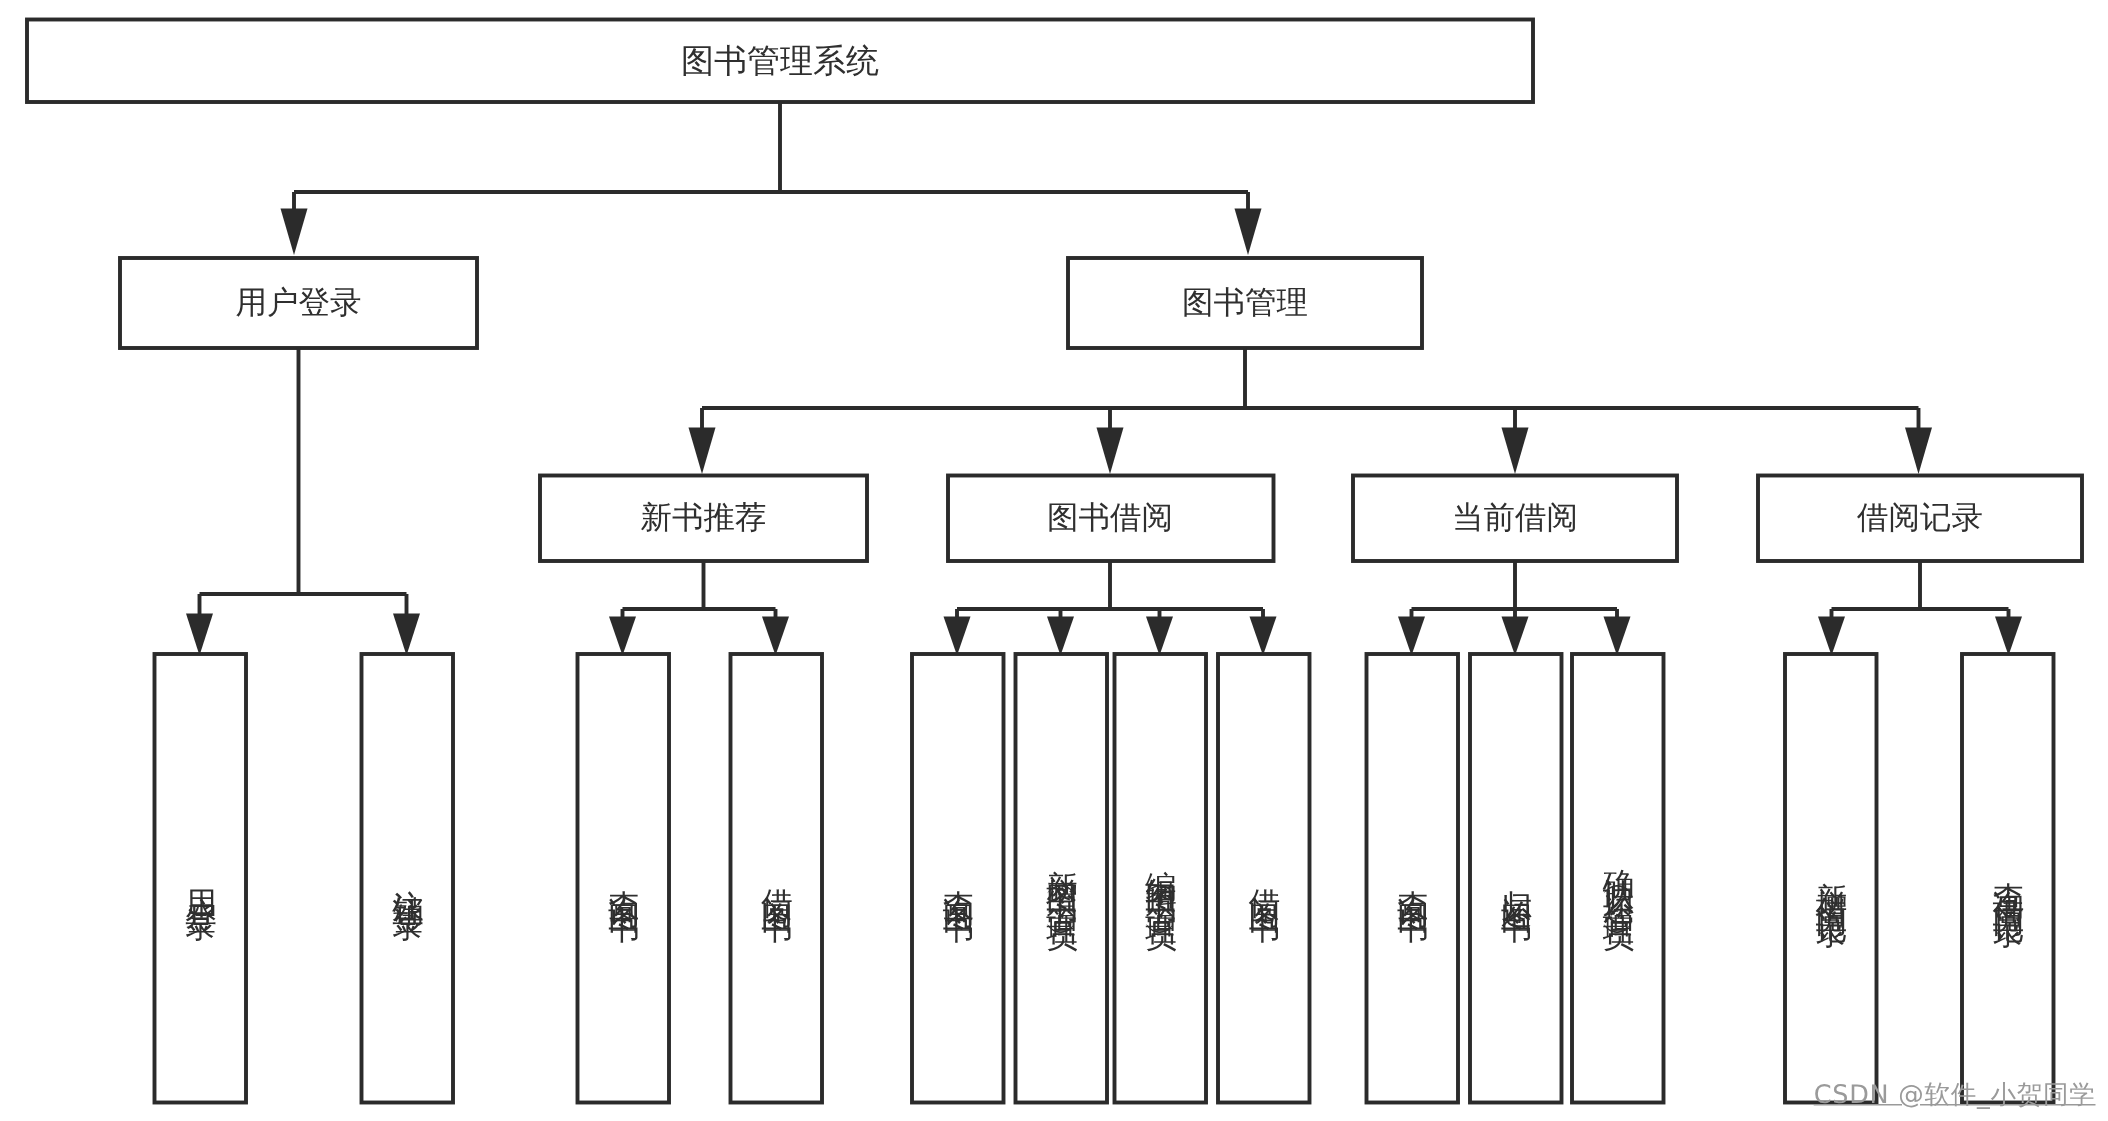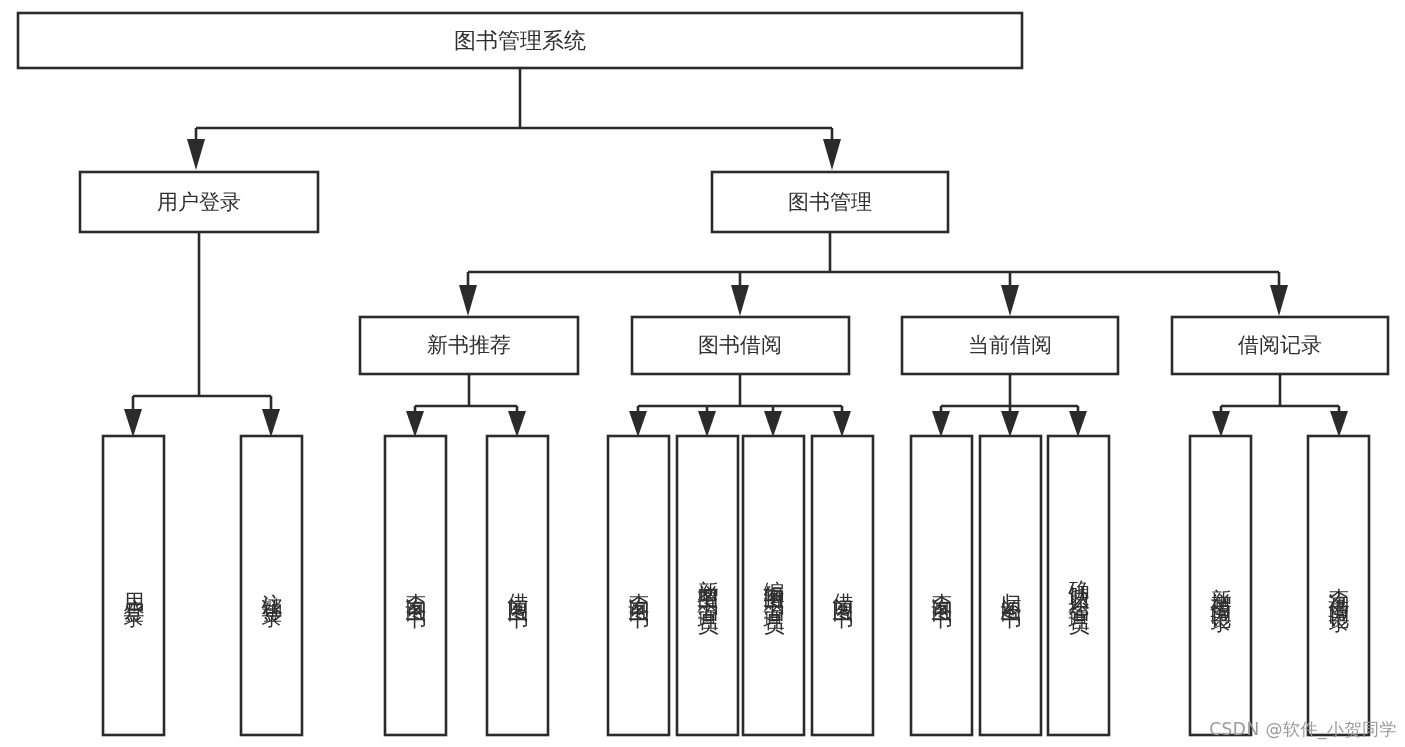--- a/index.html
+++ b/index.html
@@ -75,20 +75,21 @@
   }
   .watermark {
     position: absolute;
     right: 8px;
     bottom: 6px;
     font-family: "DejaVu Sans", "Liberation Sans", sans-serif;
     font-size: 17px;
     color: #9a9a9a;
     white-space: nowrap;
     letter-spacing: 0.5px;
+    text-decoration: underline;
   }
 </style>
 </head>
 <body>
 
 <div id="diagram-root">
 
   <svg class="diagram-svg" viewBox="0 0 1405 747" xmlns="http://www.w3.org/2000/svg">
 
     <g>

